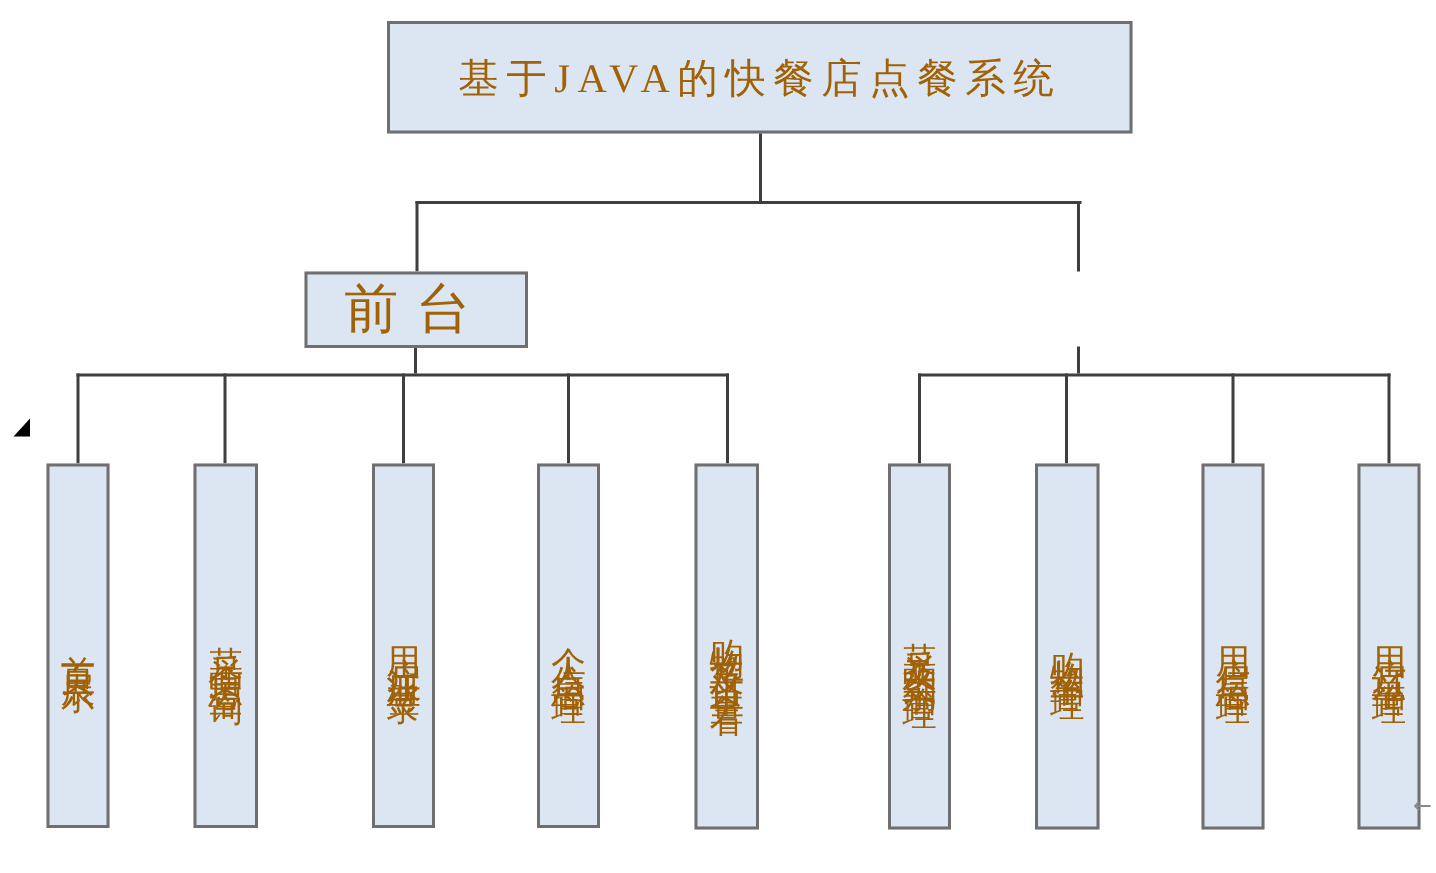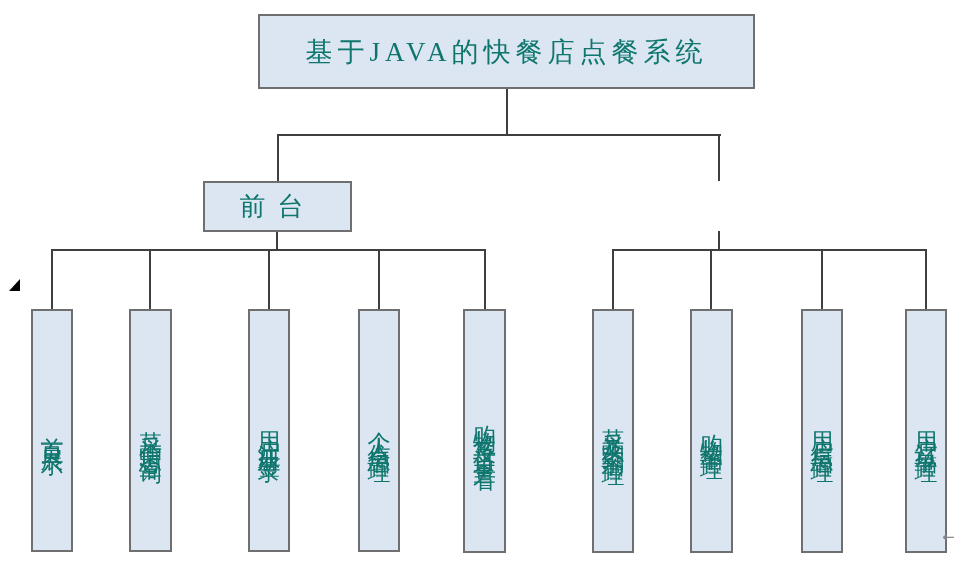--- a/index.html
+++ b/index.html
@@ -11,28 +11,28 @@
     overflow:hidden;
   }
   .node{
     position:absolute;
     background:#dce6f2;
     border:2px solid #6f6f6f;
     box-sizing:border-box;
     display:flex;
     align-items:center;
     justify-content:center;
-    color:#0f766e;
+    color:#a16207;
   }
   .node-root{
     font-size:27px;
     letter-spacing:5px;
   }
   .node-mid{
-    font-size:26px;
+    font-size:36px;
     letter-spacing:12px;
     padding-left:0; 
   }
   .node-leaf{
     font-size:23px;
   }
   .vtext{
     writing-mode:vertical-rl;
     text-orientation:upright;
     letter-spacing:6px;

